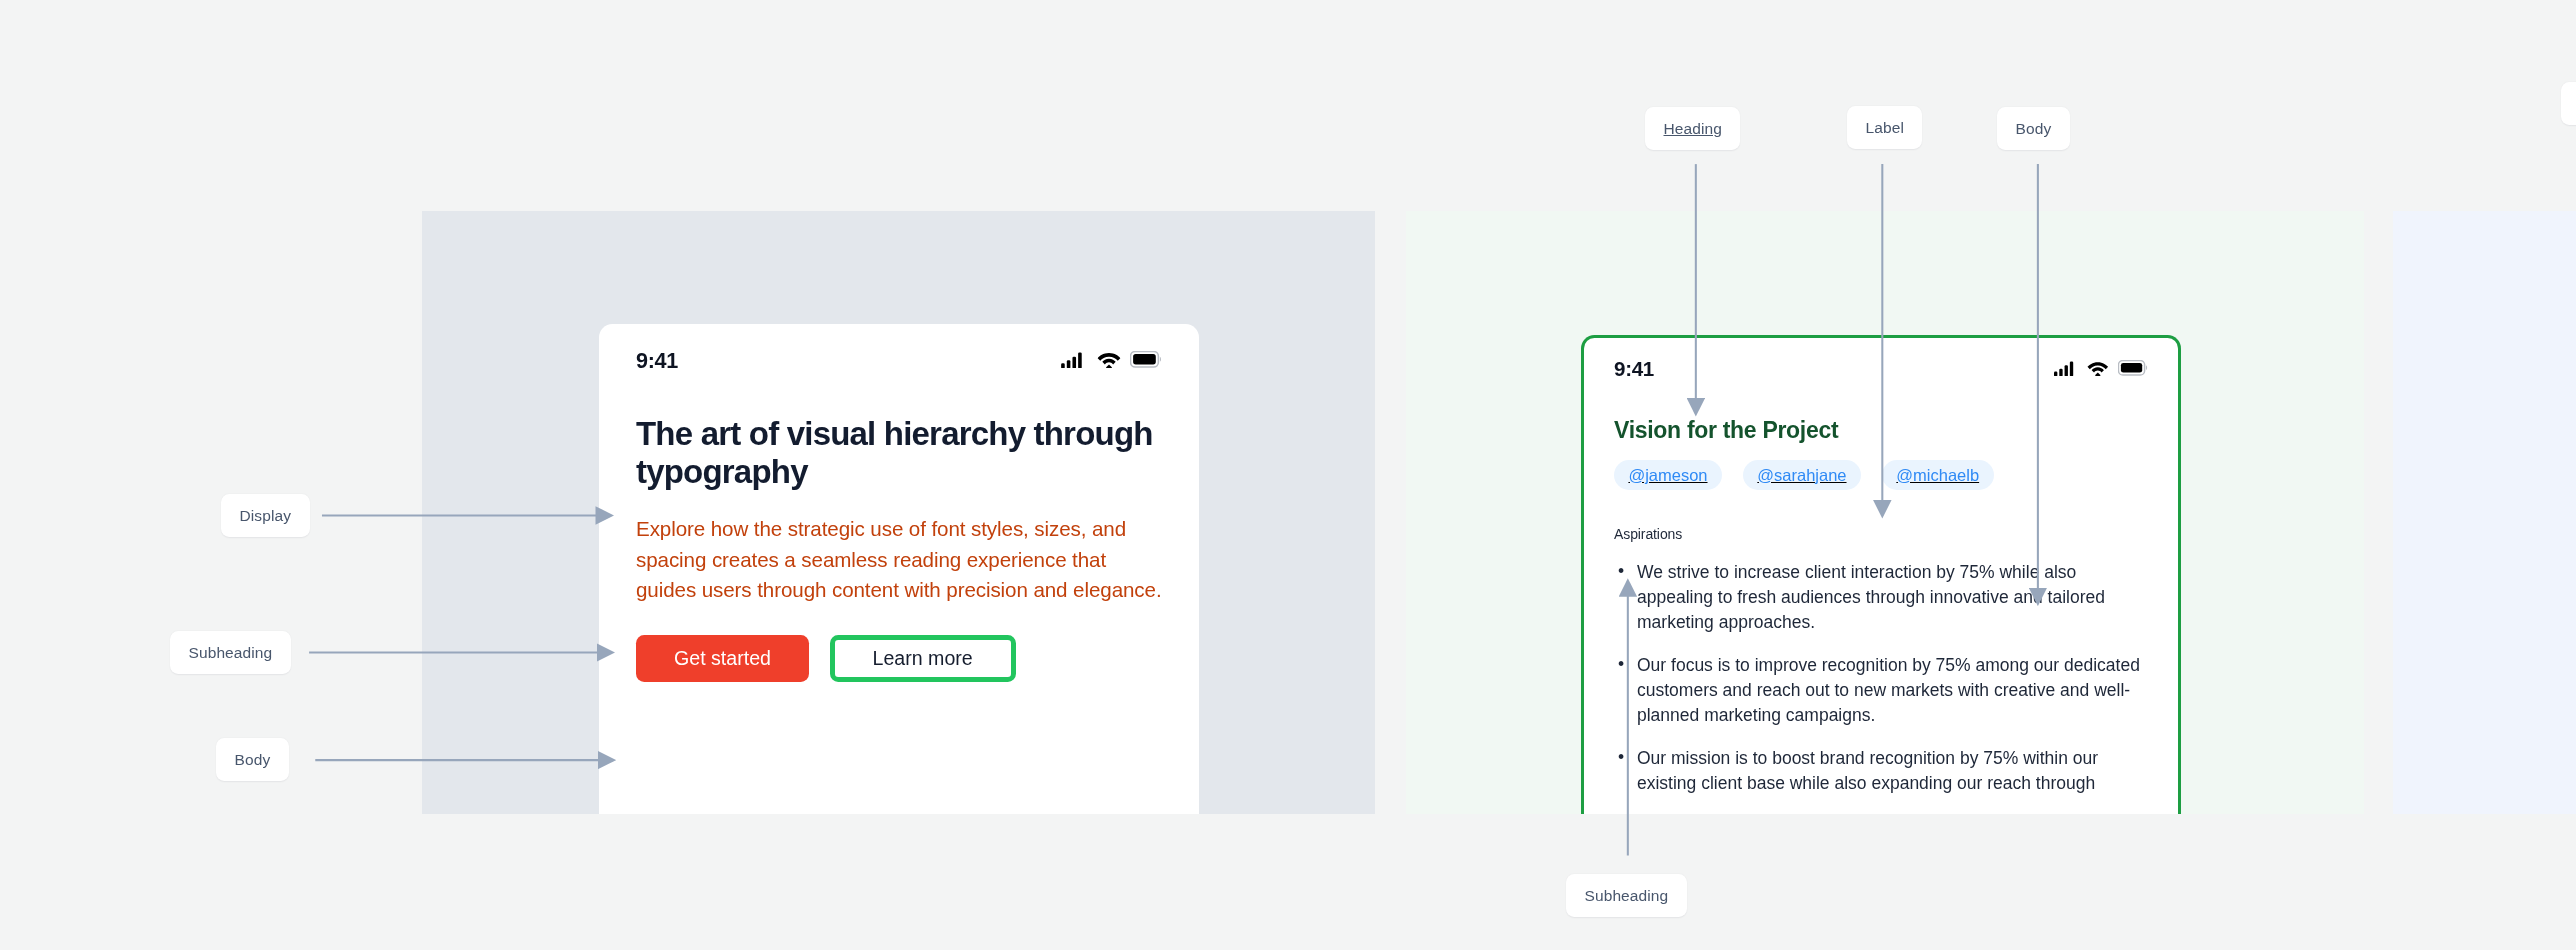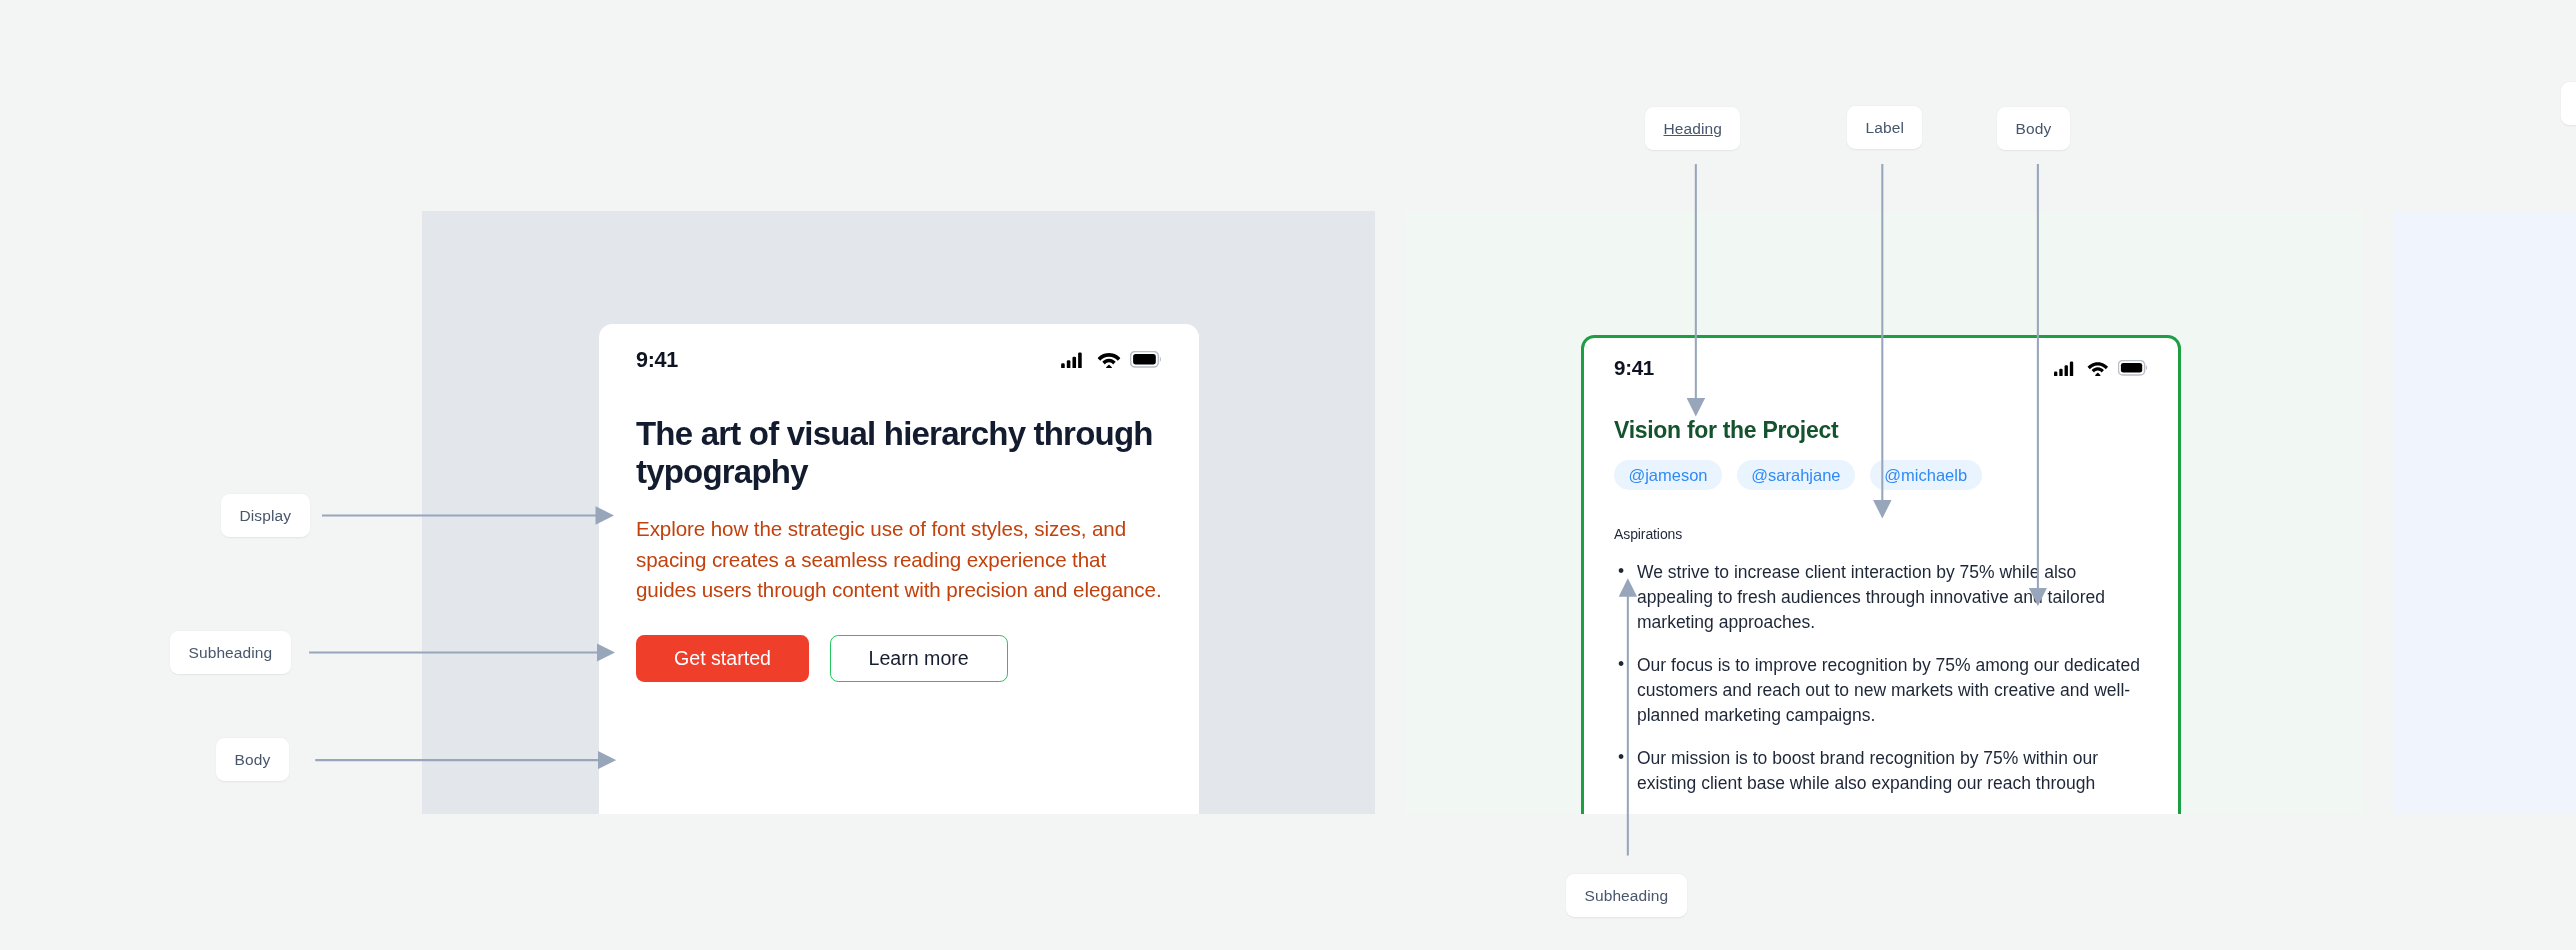--- a/index.html
+++ b/index.html
@@ -39,60 +39,60 @@
   
   #card-1 {
     position: absolute;
     left: 599px; top: 324px;
     width: 600px; height: 490px;
     background: #ffffff;
     border-radius: 13.4px 13.4px 0 0;
     padding: 23px 37px 0 37px;
     overflow: hidden;
   }
-  .statusbar { display: flex; justify-content: space-between; height: 27px; }
+  .statusbar { display: flex; align-items: center; justify-content: space-between; height: 27px; }
   .clock { font-size: 21.6px; font-weight: bold; color: #0e1422; letter-spacing: -0.3px; }
   .sb-icons { display: flex; align-items: center; gap: 9.3px; }
 
   .display-title {
     font-size: 33px; font-weight: bold; color: #131c2f;
     line-height: 1.14; letter-spacing: -0.8px;
     margin-top: 41px;
   }
   .subheading-para {
     font-size: 20.6px; color: #c2410c; line-height: 1.48;
     margin-top: 24px; letter-spacing: -0.1px;
   }
   .btn-row { display: flex; gap: 20.6px; margin-top: 29px; }
   .btn {
     font-size: 19.6px; border-radius: 8.2px; height: 47px;
     display: flex; align-items: center; justify-content: center;
     padding: 0 38px; white-space: nowrap;
   }
   .btn-primary { background: #ef3f2b; color: #ffffff; }
-  .btn-secondary { background: #ffffff; color: #151d2e; border: 1px solid #22c55e; }
+  .btn-secondary { background: #ffffff; color: #151d2e; border: 5px solid #22c55e; }
 
   
   #card-2 {
     position: absolute;
     left: 1581px; top: 335px;
     width: 600px; height: 479px;
     background: #ffffff;
     border: 3.6px solid #1d9e42;
     border-bottom: none;
     border-radius: 13.4px 13.4px 0 0;
     padding: 17.5px 30px 0 30px;
     overflow: hidden;
   }
   .clock-2 { font-size: 20.6px; font-weight: bold; color: #0e1422; letter-spacing: -0.3px; }
   .heading-2 {
     font-size: 23px; font-weight: bold; color: #14532d;
     letter-spacing: -0.3px; margin-top: 34px;
   }
-  .pill-row { display: flex; gap: 15px; margin-top: 16.5px; }
+  .pill-row { display: flex; gap: 21px; margin-top: 16.5px; text-decoration: underline; }
   .pill {
     background: #eaf4fe; color: #2f8af5;
     font-size: 16.5px; border-radius: 515px;
     padding: 5.7px 14.4px; white-space: nowrap;
   }
   .label-2 {
     font-size: 14px; color: #1e2738; margin-top: 36px; letter-spacing: -0.1px;
   }
   .bullets { list-style: none; margin-top: 17.5px; }
   .bullets li {

